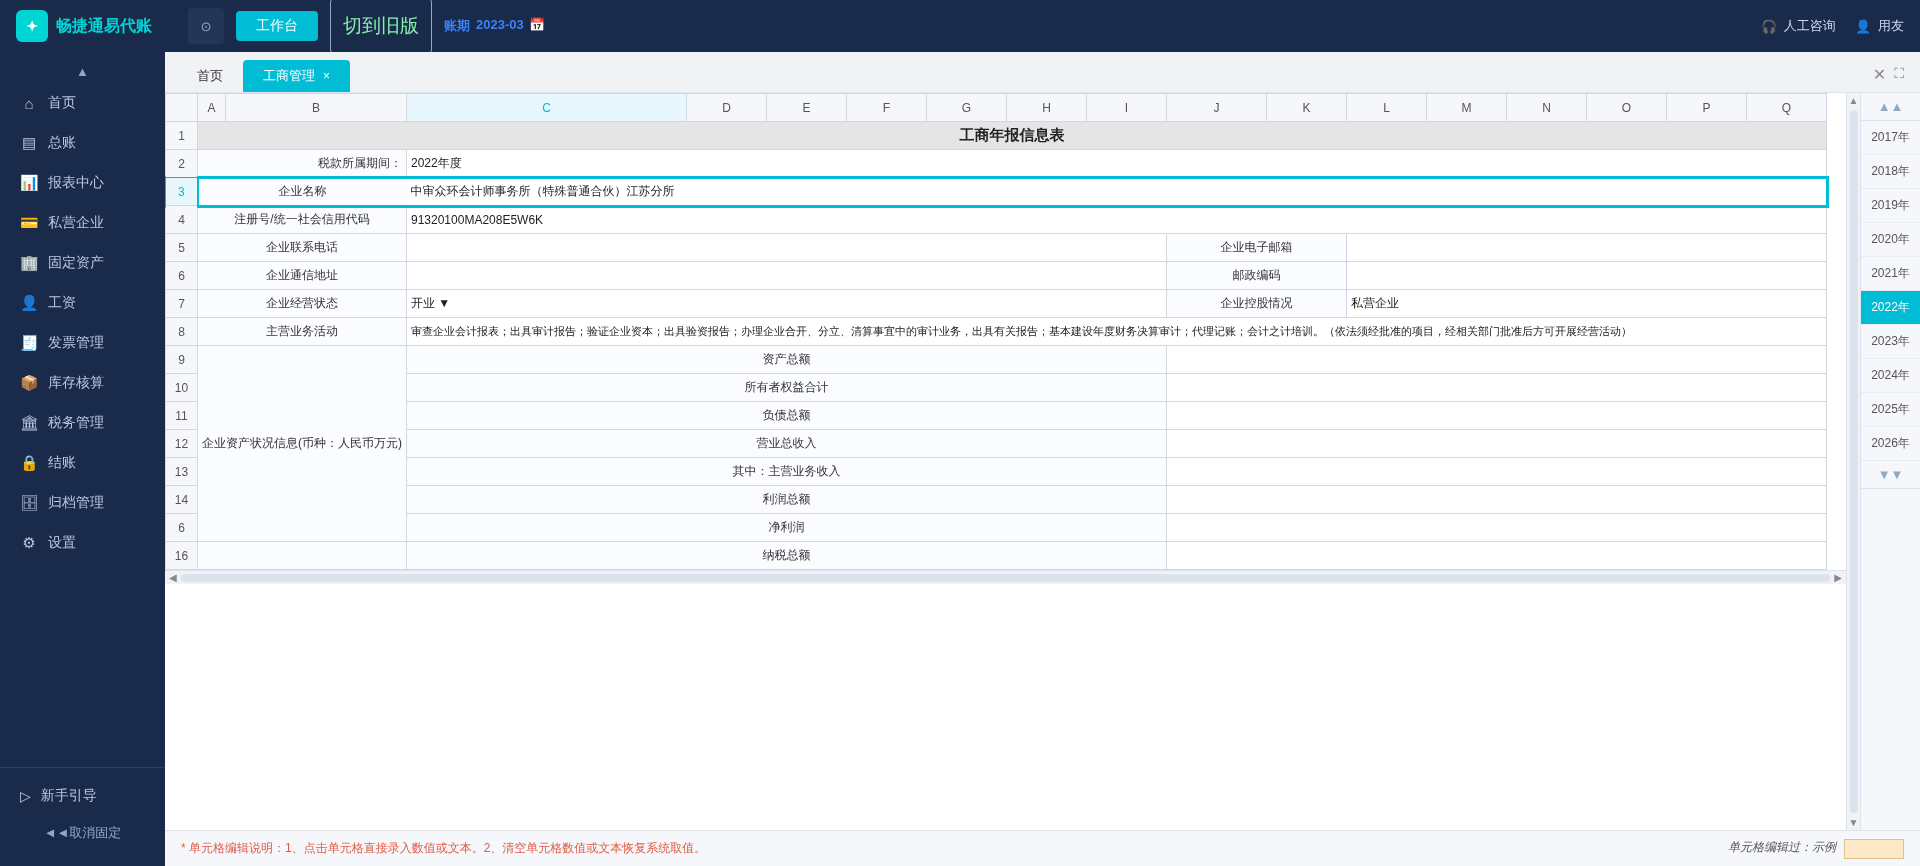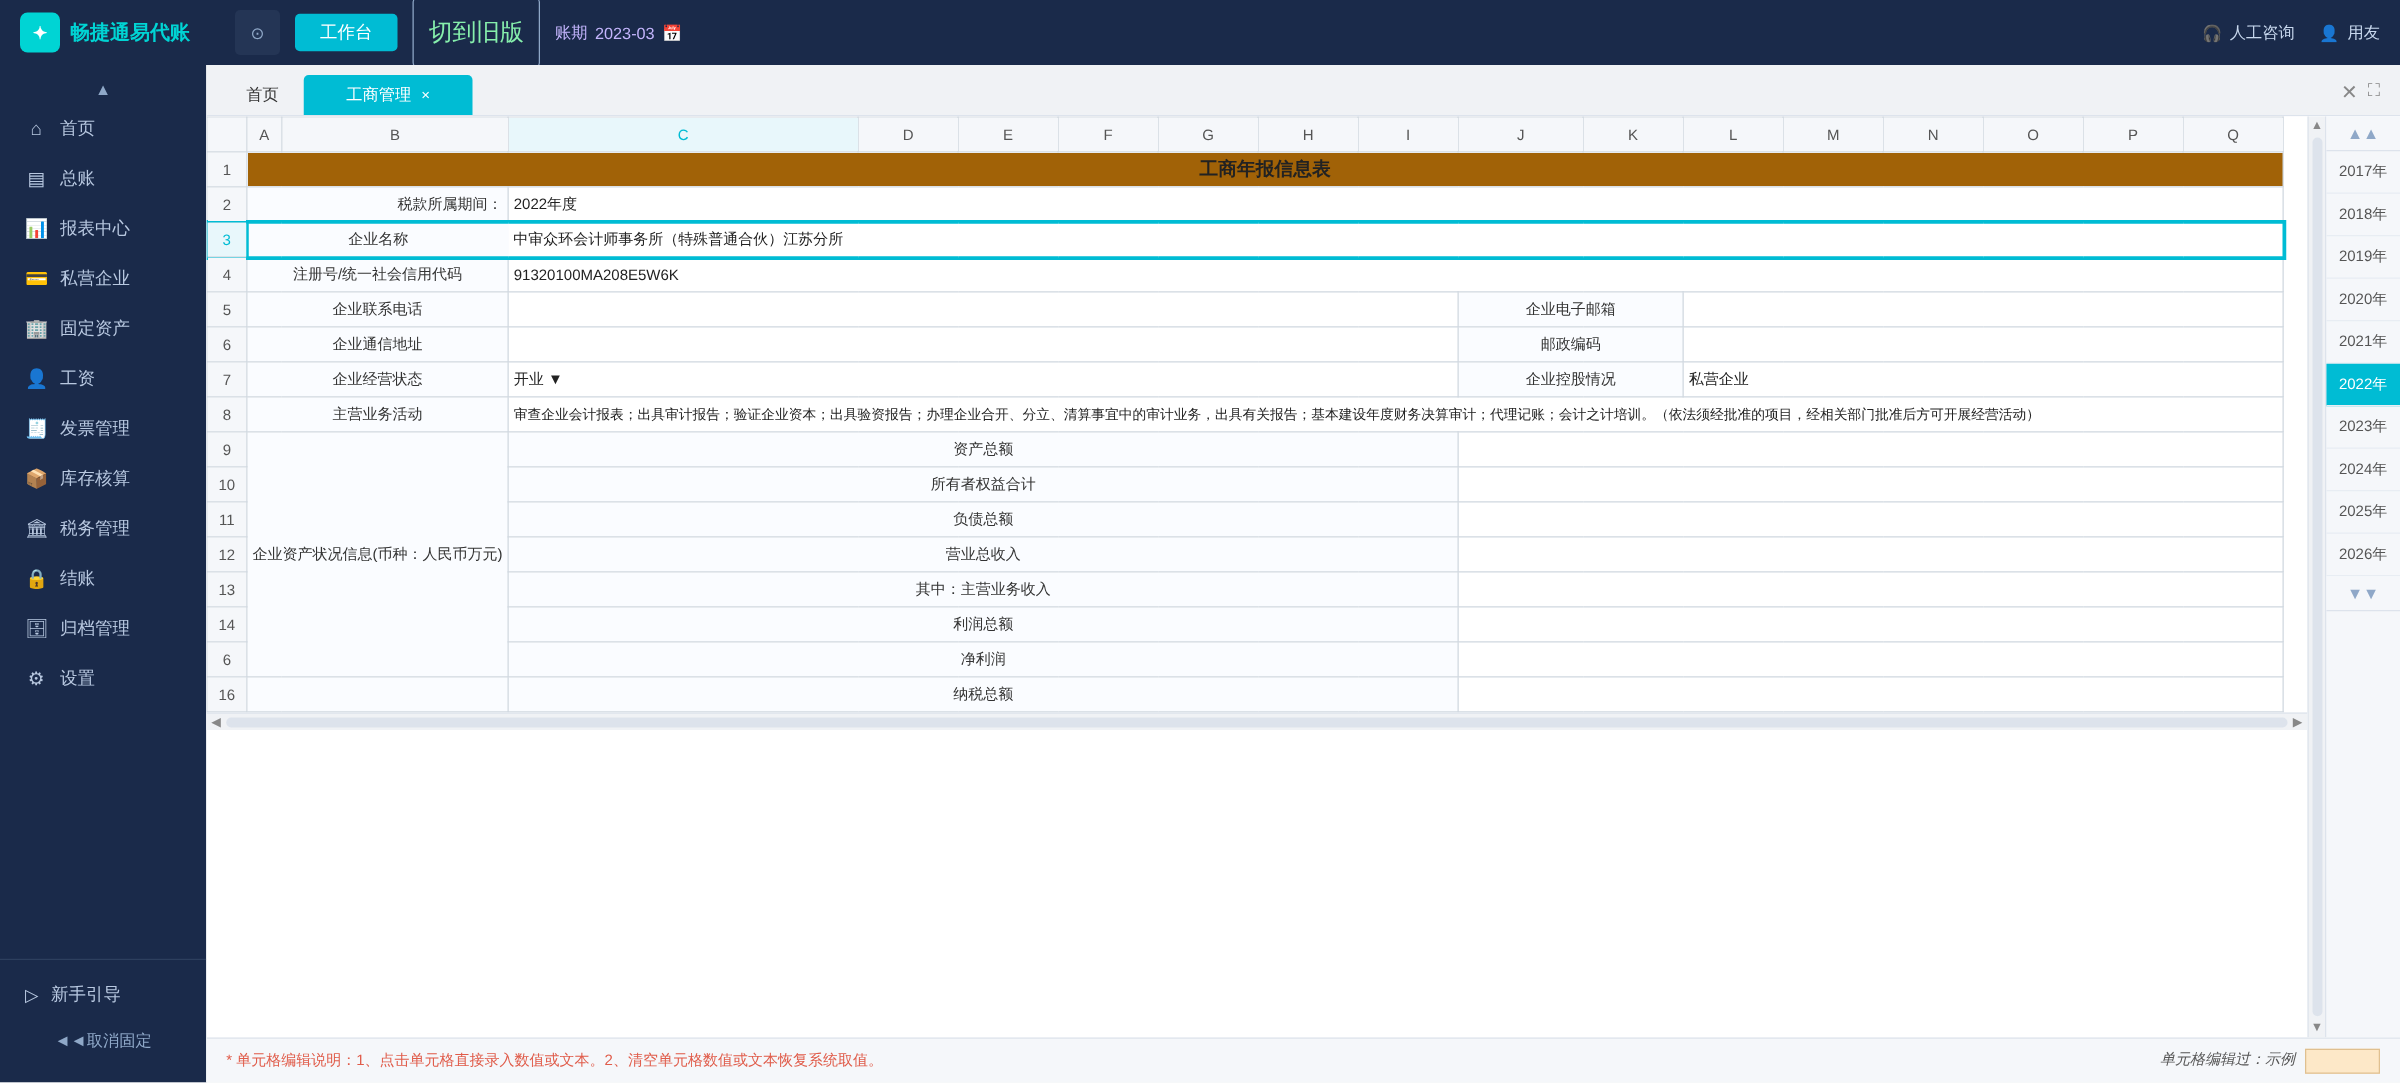--- a/index.html
+++ b/index.html
@@ -32,21 +32,21 @@
     }
     .topbar-workbench {
       background: #00bcd4; border: none; border-radius: 4px;
       padding: 6px 20px; color: white; font-size: 14px; cursor: pointer;
     }
     .topbar-oldver {
       background: transparent; border: 1px solid #8fa8c8; border-radius: 4px;
       padding: 14px 12px; color: #86efac; font-size: 19px; cursor: pointer;
     }
     .topbar-period {
-      color: #c4b5fd; font-size: 13px; display: flex; align-items: center; gap: 6px;
+      color: #3b82f6; font-size: 13px; display: flex; align-items: flex-start; gap: 6px; font-weight: bold;
     }
     .topbar-right {
       margin-left: auto; display: flex; align-items: center; gap: 20px; color: #c8d8ee;
     }
     .topbar-right-item { display: flex; align-items: center; gap: 6px; cursor: pointer; }
 
     
     .layout { display: flex; height: calc(866px - 52px); }
 
     
@@ -79,21 +79,21 @@
     
     .tab-bar {
       display: flex; align-items: center; background: #f0f2f5;
       padding: 8px 16px 0; gap: 4px; border-bottom: 1px solid #dde3ec;
     }
     .tab-home {
       padding: 7px 16px; color: #333; font-size: 13px; cursor: pointer;
       border-radius: 4px 4px 0 0;
     }
     .tab-active {
-      padding: 7px 34px; background: #00bcd4; color: white; font-size: 13px;
+      padding: 7px 20px; background: #00bcd4; color: white; font-size: 13px;
       border-radius: 4px 4px 0 0; display: flex; align-items: center; gap: 8px; cursor: pointer;
     }
     .tab-close { cursor: pointer; font-size: 12px; }
 
     
     .page-body {
       flex: 1; background: white; display: flex; flex-direction: column; overflow: hidden;
       margin: 0; padding: 0;
     }
 
@@ -340,21 +340,21 @@
                   <th class="col-header">N</th>
                   <th class="col-header">O</th>
                   <th class="col-header">P</th>
                   <th class="col-header">Q</th>
                 </tr>
               </thead>
               <tbody>
 
                 <tr>
                   <td class="row-num">1</td>
-                  <td colspan="17" style="text-align:center; font-size:15px; font-weight:bold; color:#222; background:#a16207;">工商年报信息表</td>
+                  <td colspan="17" style="text-align:center; font-size:15px; font-weight:bold; color:#222; background:#e5e5e5;">工商年报信息表</td>
                 </tr>
 
                 <tr>
                   <td class="row-num">2</td>
                   <td colspan="2" class="label-cell" style="text-align:right; padding-right:4px;">税款所属期间：</td>
                   <td colspan="15" class="value-cell">2022年度</td>
                 </tr>
 
                 <tr style="outline:2px solid #00bcd4;">
                   <td class="row-num" style="background:#e8f7fb; color:#00bcd4;">3</td>

